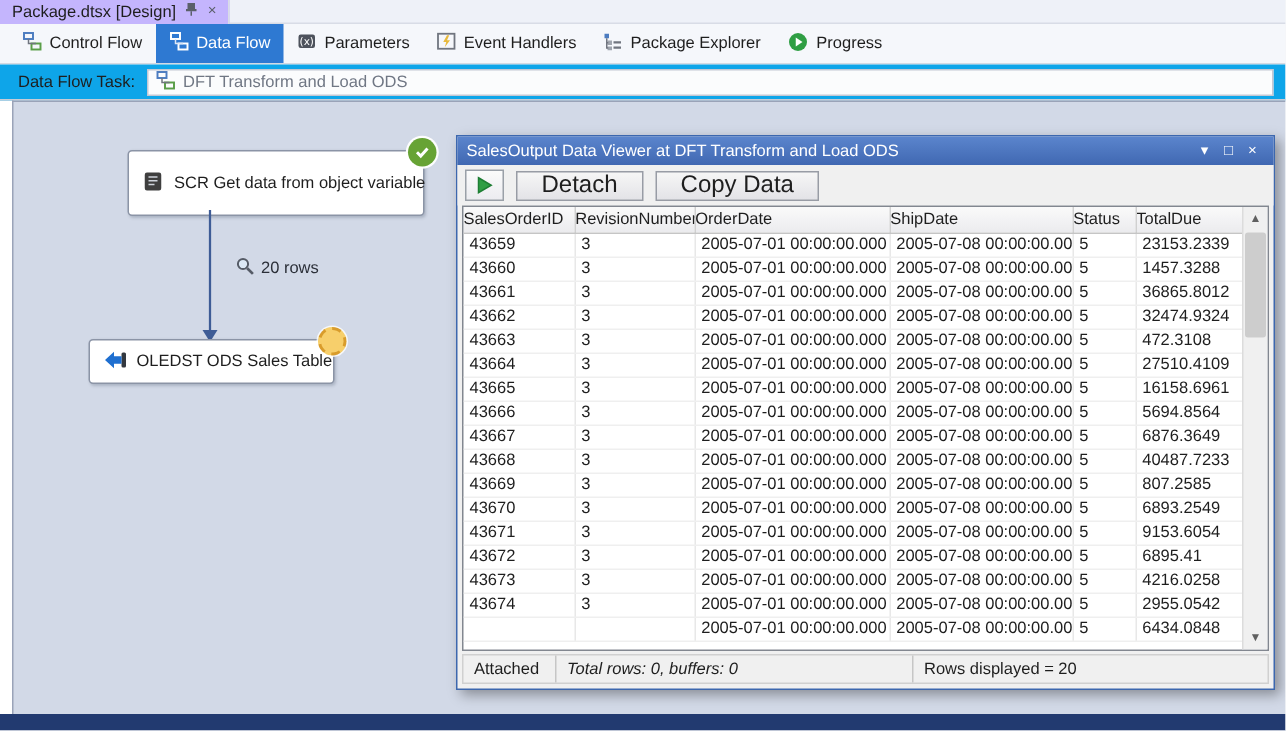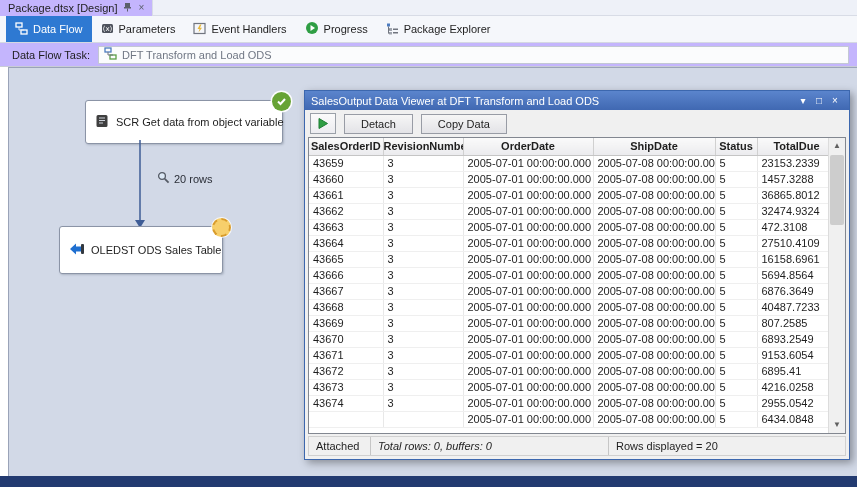--- a/index.html
+++ b/index.html
@@ -13,52 +13,52 @@
   .doc-tab .glyph { color:#5a5f6a; font-size:10px; line-height:10px; cursor:default; }
   .pin-svg { display:inline-block; }
 
   
   .tabstrip { height:27px; background:#f5f7fb; border-bottom:1px solid #d5d9e2; display:flex; align-items:stretch; padding-left:6px; }
   .dtab { display:flex; align-items:center; gap:5px; padding:0 9px; color:#1e1e1e; cursor:default; }
   .dtab.active { background:#2e79d2; color:#fff; }
   .dtab svg { flex:0 0 auto; }
 
   
-  .taskrow { height:24px; background:#c4b5fd; border-bottom:1px solid #c8ccd6; display:flex; align-items:center; padding:0 8px 0 12px; gap:8px; }
+  .taskrow { height:24px; background:#0ea5e9; border-bottom:1px solid #c8ccd6; display:flex; align-items:center; padding:0 8px 0 12px; gap:8px; }
   .combo { flex:1; height:18px; background:#fbfcfd; border:1px solid #c3c8d4; display:flex; align-items:center; gap:5px; padding:0 5px; color:#707784; }
 
   
   .surface { position:relative; flex:1; margin-left:8px; background:#d2d9e7; border-top:1px solid #9aa3b8; border-left:1px solid #9aa3b8; overflow:hidden; }
 
   .task-box { position:absolute; background:#fff; border:1px solid #8b94a6; border-radius:3px; display:flex; align-items:center; gap:6px; padding:0 8px; box-shadow:1px 1px 2px rgba(60,70,90,.25); }
   .task-box .tlabel { white-space:nowrap; }
   .box1 { left:32px; top:32px; width:198px; height:44px;margin-left:44px; }
-  .box2 { left:50px; top:158px; width:164px; height:48px; }
+  .box2 { left:50px; top:158px; width:164px; height:30px; }
   .badge { position:absolute; top:-9px; right:-9px; }
   .check-badge { width:19px; height:19px; border-radius:50%; background:#67a335; box-shadow:0 0 0 1.5px rgba(255,255,255,.95); display:flex; align-items:center; justify-content:center; }
   .busy-badge { width:19px; height:19px; border-radius:50%; background:#f7cf6b; border:2px dashed #d99c2b; box-shadow:0 0 0 1px rgba(255,255,255,.8); }
 
   .connector { position:absolute; left:120px; top:72px; }
   .path-label { position:absolute; left:148px; top:103px; display:flex; align-items:center; gap:4px; color:#2b2f38; }
 
   
   .viewer { position:absolute; left:295px; top:22px; width:546px; height:370px; background:#f0f0f0; border:1px solid #3c67ae; box-shadow:3px 3px 8px rgba(0,0,0,.35); display:flex; flex-direction:column; }
   .dv-title { height:19px; background:linear-gradient(#5b85cd,#4068b2); color:#fff; display:flex; align-items:center; padding:0 6px; }
   .dv-title .ttl { flex:1; white-space:nowrap; overflow:hidden; }
   .dv-title .wbtn { width:16px; text-align:center; color:#fff; font-size:10px; line-height:16px; cursor:default; }
   .dv-toolbar { height:27px; display:flex; align-items:center; gap:8px; padding:3px 5px; background:#f0f0f0; }
   .play-btn { width:26px; height:21px; border:1px solid #9aa0a8; background:linear-gradient(#fbfbfb,#ececf0); display:flex; align-items:center; justify-content:center; }
-  .dv-btn { height:20px; padding:0 16px; border:1px solid #989ca5; background:linear-gradient(#f6f6f6,#e3e3e7); font-size:11px; color:#1e1e1e; }
+  .dv-btn { height:20px; padding:0 16px; border:1px solid #989ca5; background:linear-gradient(#f6f6f6,#e3e3e7); font-size:16px; color:#1e1e1e; }
 
   .grid-wrap { position:relative; margin:0 3px; flex:1; overflow:hidden; border:1px solid #828790; background:#fff; display:flex; }
   .grid-scroll { overflow:hidden; flex:1; }
   table.grid { border-collapse:collapse; table-layout:fixed; width:527px; }
   table.grid col.c0{width:74px} table.grid col.c1{width:80px} table.grid col.c2{width:130px}
   table.grid col.c3{width:122px} table.grid col.c4{width:42px} table.grid col.c5{width:79px}
-  table.grid th { height:17px; background:linear-gradient(#fafafa,#ebebee); border-right:1px solid #d0d0d0; border-bottom:1px solid #c5c5c5; font-weight:bold; text-align:center; overflow:hidden; white-space:nowrap; }
+  table.grid th { height:17px; background:linear-gradient(#fafafa,#ebebee); border-right:1px solid #d0d0d0; border-bottom:1px solid #c5c5c5; font-weight:normal; text-align:left; overflow:hidden; white-space:nowrap; }
   table.grid td { height:16px; padding:0 4px; border-right:1px solid #e8e8e8; border-bottom:1px solid #efefef; overflow:hidden; white-space:nowrap; }
   .vscroll { width:17px; background:#f0f0f0; border-left:1px solid #dcdcdc; position:relative; }
   .varrow { position:absolute; left:0; width:16px; height:16px; text-align:center; color:#606060; font-size:8px; line-height:16px; }
   .varrow.up { top:0; } .varrow.down { bottom:0; }
   .vthumb { position:absolute; left:1px; top:17px; width:14px; height:70px; background:#cdcdcd; border-radius:2px; }
 
   .dv-status { height:20px; margin:2px 3px 3px; background:#f0f0f0; border:1px solid #d0d0d0; display:flex; align-items:center; }
   .dv-status .cell { height:100%; display:flex; align-items:center; padding:0 7px; border-right:1px solid #c6c6c6; white-space:nowrap; }
   .dv-status .cell.c1 { width:62px; } .dv-status .cell.c2 { width:238px;font-style:italic; } .dv-status .cell.c3 { flex:1; border-right:none; }
 
@@ -78,20 +78,30 @@
             <rect x="2" y="1" width="5" height="4" fill="#5a5f6a"></rect>
             <rect x="1" y="5" width="7" height="1.5" fill="#5a5f6a"></rect>
             <rect x="4" y="6.5" width="1" height="3" fill="#5a5f6a"></rect>
           </svg>
       </span>
       <span class="glyph">×</span>
     </div>
   </div>
 
   <div class="tabstrip">
+    <div class="dtab">
+      <span>
+        <svg width="13" height="13" viewBox="0 0 13 13">
+            <rect x="1" y="1" width="6" height="4" fill="none" stroke="#4c7cc0" stroke-width="1.3"></rect>
+            <rect x="6" y="8" width="6" height="4" fill="none" stroke="#5a9e48" stroke-width="1.3"></rect>
+            <path d="M4 5 v3 h5" fill="none" stroke="#70757f" stroke-width="1"></path>
+          </svg>
+      </span>
+      <span>Control Flow</span>
+    </div>
     <div class="dtab active">
       <span>
         <svg width="13" height="13" viewBox="0 0 13 13">
             <rect x="1" y="1" width="6" height="4" fill="none" stroke="#ffffff" stroke-width="1.3"></rect>
             <rect x="6" y="8" width="6" height="4" fill="none" stroke="#ffffff" stroke-width="1.3"></rect>
             <path d="M4 5 v3 h5" fill="none" stroke="#dce6f5" stroke-width="1"></path>
           </svg>
       </span>
       <span>Data Flow</span>
     </div>
@@ -105,42 +115,42 @@
       <span>Parameters</span>
     </div>
     <div class="dtab">
       <span>
         <svg width="13" height="13" viewBox="0 0 13 13">
             <rect x="1" y="1.5" width="11" height="10" fill="none" stroke="#70757f" stroke-width="1.2"></rect>
             <polygon points="7,2.5 4.5,7 6.5,7 5.5,10.5 9,5.8 7,5.8 8.5,2.5" fill="#e8b93c"></polygon>
           </svg>
       </span>
       <span>Event Handlers</span>
-    </div>
-    <div class="dtab">
-      <span>
-        <svg width="14" height="14" viewBox="0 0 14 14">
-            <circle cx="7" cy="7" r="6" fill="#2f9e44"></circle>
-            <polygon points="5.5,4 10,7 5.5,10" fill="#ffffff"></polygon>
-          </svg>
-      </span>
-      <span>Progress</span>
     </div>
     <div class="dtab">
       <span>
         <svg width="13" height="13" viewBox="0 0 13 13">
             <rect x="1" y="1.5" width="3" height="3" fill="#4c7cc0"></rect>
             <rect x="3" y="6" width="3" height="3" fill="#a0a5ae"></rect>
             <rect x="3" y="10" width="3" height="2.5" fill="#a0a5ae"></rect>
             <path d="M2.5 4.5 v7 M2.5 7.5 h1 M2.5 11 h1" stroke="#70757f" stroke-width="1" fill="none"></path>
             <rect x="7" y="6.5" width="5" height="1.5" fill="#70757f"></rect>
             <rect x="7" y="10" width="5" height="1.5" fill="#70757f"></rect>
           </svg>
       </span>
       <span>Package Explorer</span>
+    </div>
+    <div class="dtab">
+      <span>
+        <svg width="14" height="14" viewBox="0 0 14 14">
+            <circle cx="7" cy="7" r="6" fill="#2f9e44"></circle>
+            <polygon points="5.5,4 10,7 5.5,10" fill="#ffffff"></polygon>
+          </svg>
+      </span>
+      <span>Progress</span>
     </div>
   </div>
 
   <div class="taskrow">
     <span>Data Flow Task:</span>
     <div class="combo">
       <span>
         <svg width="13" height="13" viewBox="0 0 13 13">
             <rect x="1" y="1" width="6" height="4" fill="none" stroke="#4c7cc0" stroke-width="1.3"></rect>
             <rect x="6" y="8" width="6" height="4" fill="none" stroke="#5a9e48" stroke-width="1.3"></rect>

